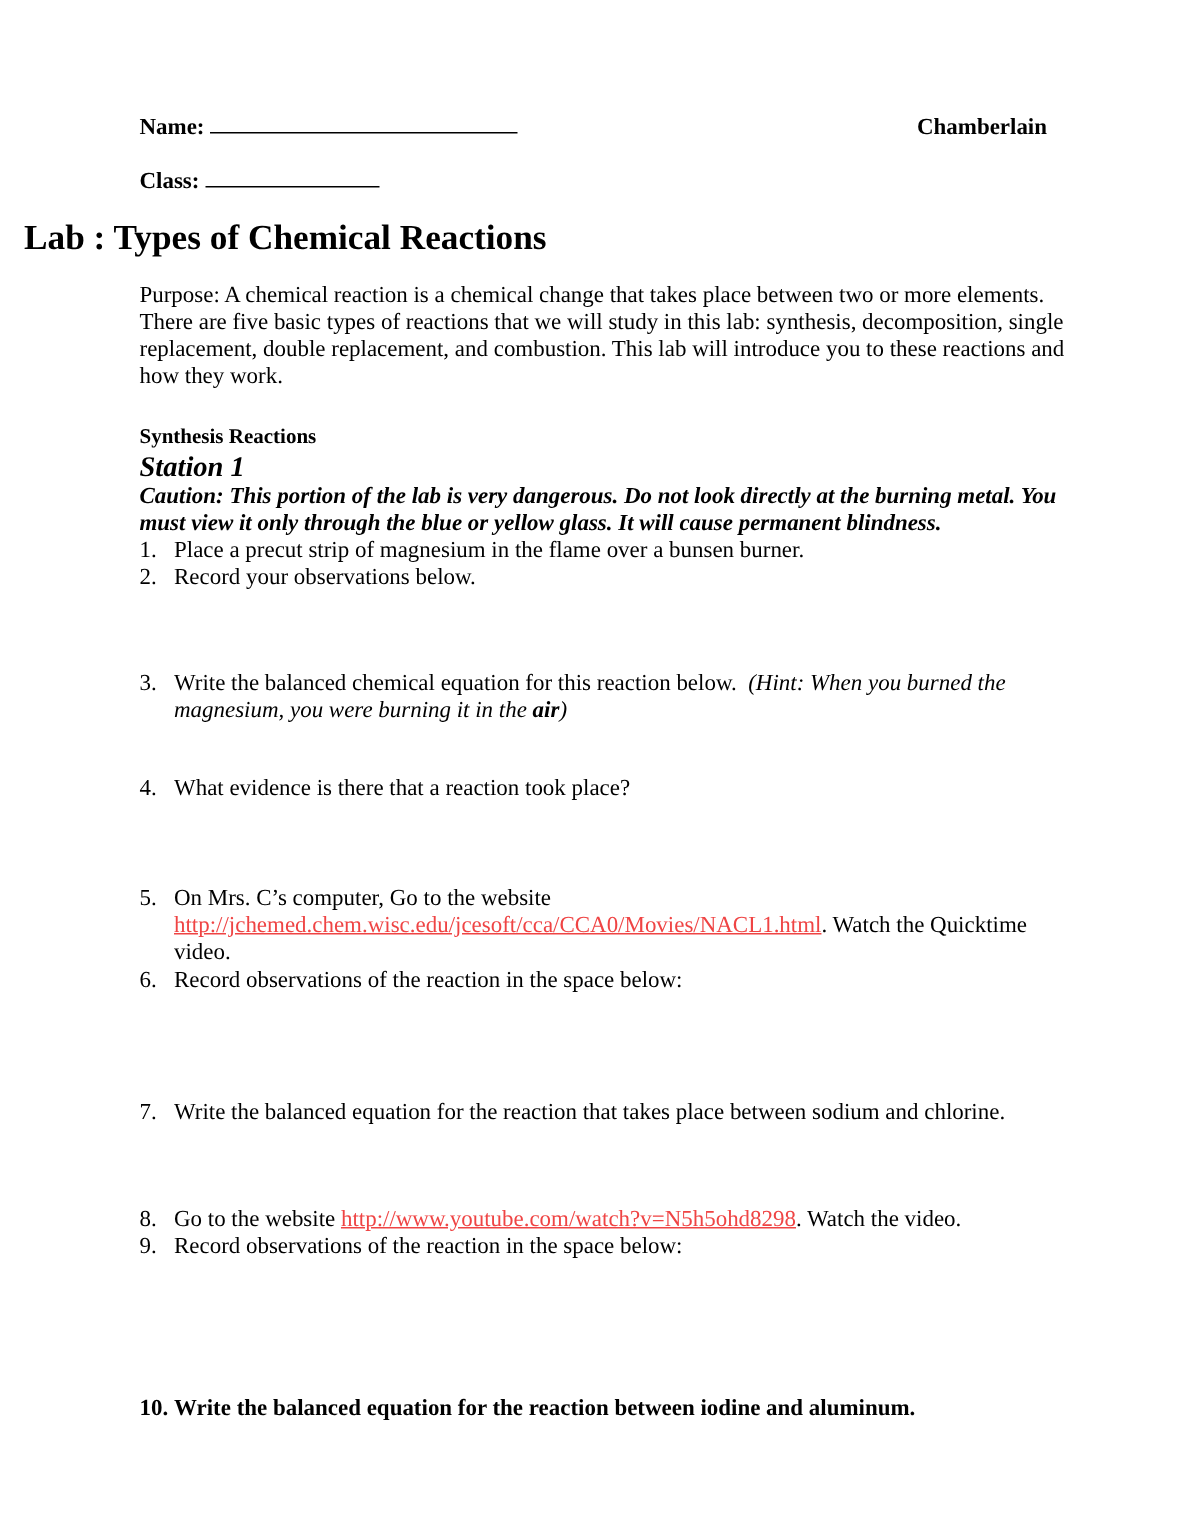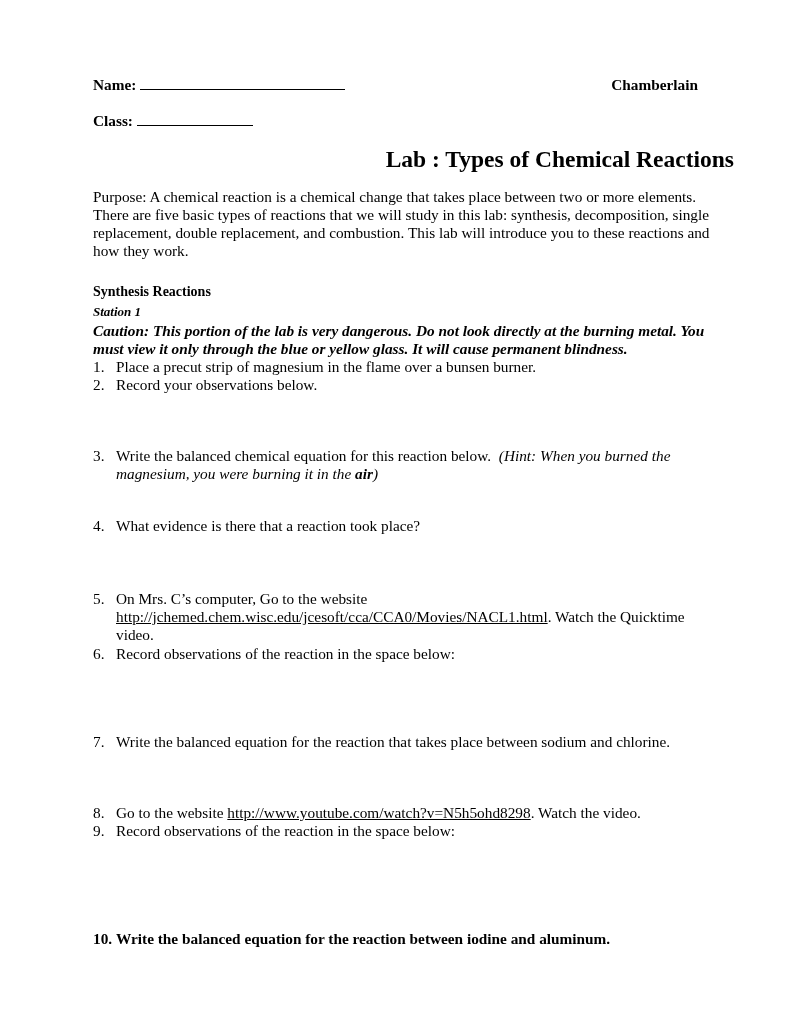--- a/index.html
+++ b/index.html
@@ -8,30 +8,30 @@
     font-family: "Liberation Serif", "DejaVu Serif", serif;
     color: #000; font-size: 15.3px; line-height: 18px;
   }
   .abs { position: absolute; }
   .bold { font-weight: bold; }
   .header-line { top: 76px; left: 93px; width: 605px; }
   .name-label { font-weight: bold; }
   .blank { display: inline-block; border-bottom: 1px solid #000; vertical-align: baseline; height: 12px; }
   .teacher { position: absolute; right: 0; top: 0; font-weight: bold; }
   .class-line { top: 112px; left: 93px; }
-  .title { top: 145px; left: 4px; width: 730px; text-align: right; font-size: 23.5px; font-weight: bold; line-height: 28px; }
+  .title { top: 145px; left: 16px; width: 730px; text-align: left; font-size: 23.5px; font-weight: bold; line-height: 28px; }
   .purpose { top: 188px; left: 93px; width: 620px; }
   .section-h { top: 282px; left: 93px; font-size: 14px; font-weight: bold; line-height: 20px; }
-  .station-h { top: 302px; left: 93px; font-size: 13px; font-weight: bold; font-style: italic; line-height: 20px; text-align: center; }
+  .station-h { top: 302px; left: 93px; font-size: 19px; font-weight: bold; font-style: italic; line-height: 20px; text-align: center; }
   .caution { top: 322px; left: 93px; width: 620px; font-weight: bold; font-style: italic; }
   .item { position: absolute; left: 93px; width: 620px; }
   .item .num { position: absolute; left: 0; top: 0; width: 22px; }
   .item .txt { margin-left: 23px; display: block; }
   .hint { font-style: italic; }
-  a.link { color: #000000; text-decoration: underline; }
+  a.link { color: #ef4444; text-decoration: underline; }
 </style>
 </head>
 <body>
 
 <div class="abs header-line">
   <span class="name-label">Name:</span>
   <span class="blank" style="width:205px;"></span>
   <span class="teacher">Chamberlain</span>
 </div>
 

